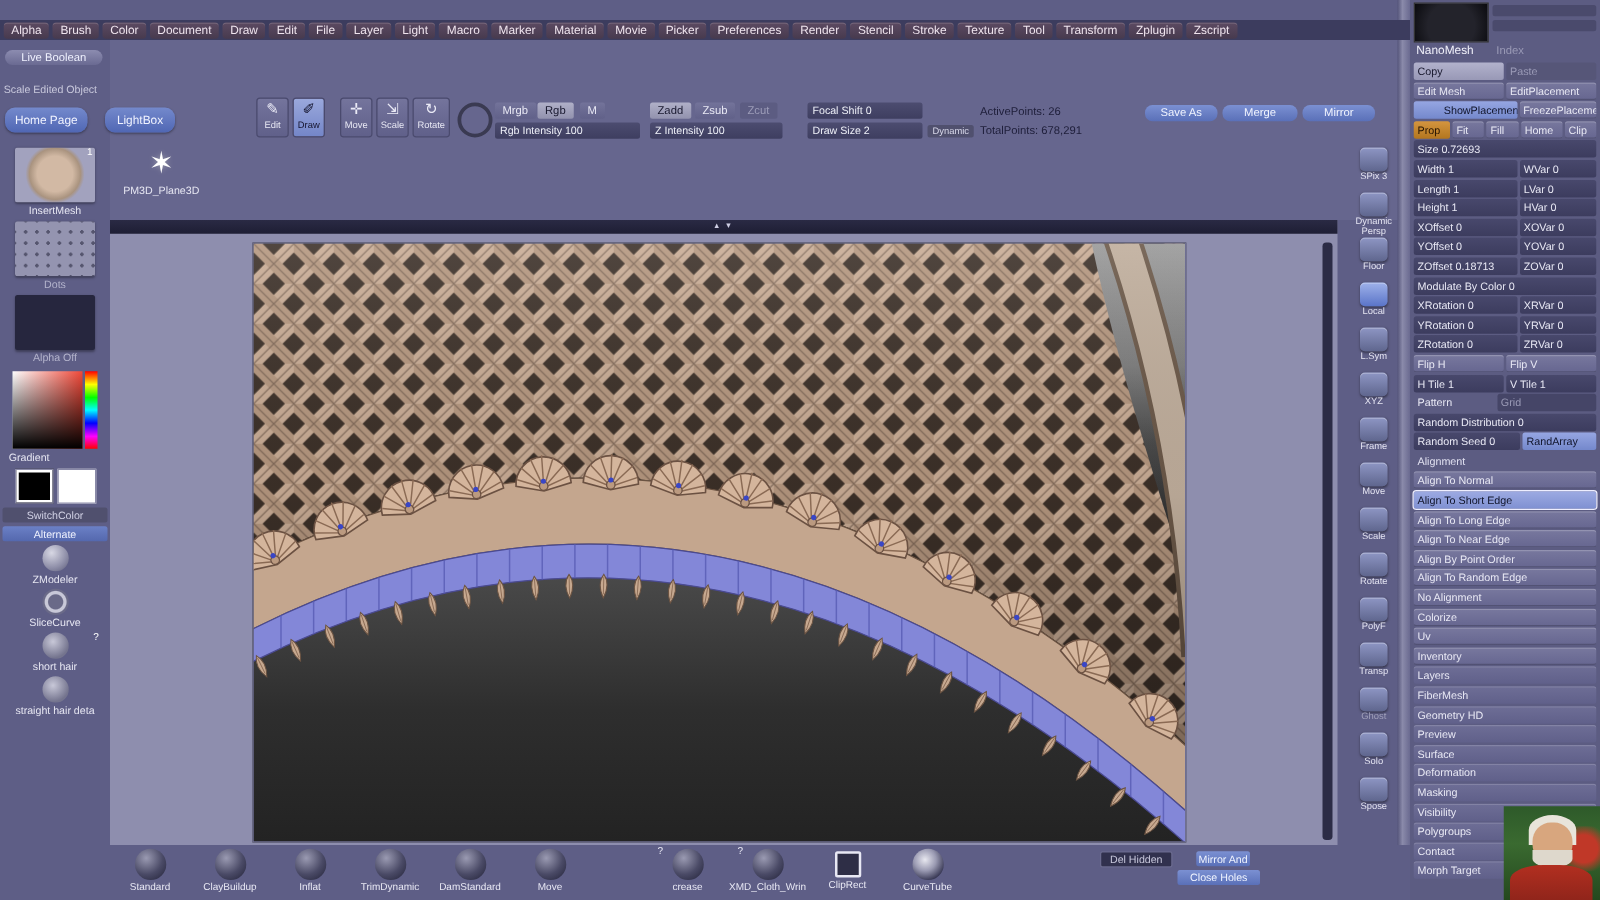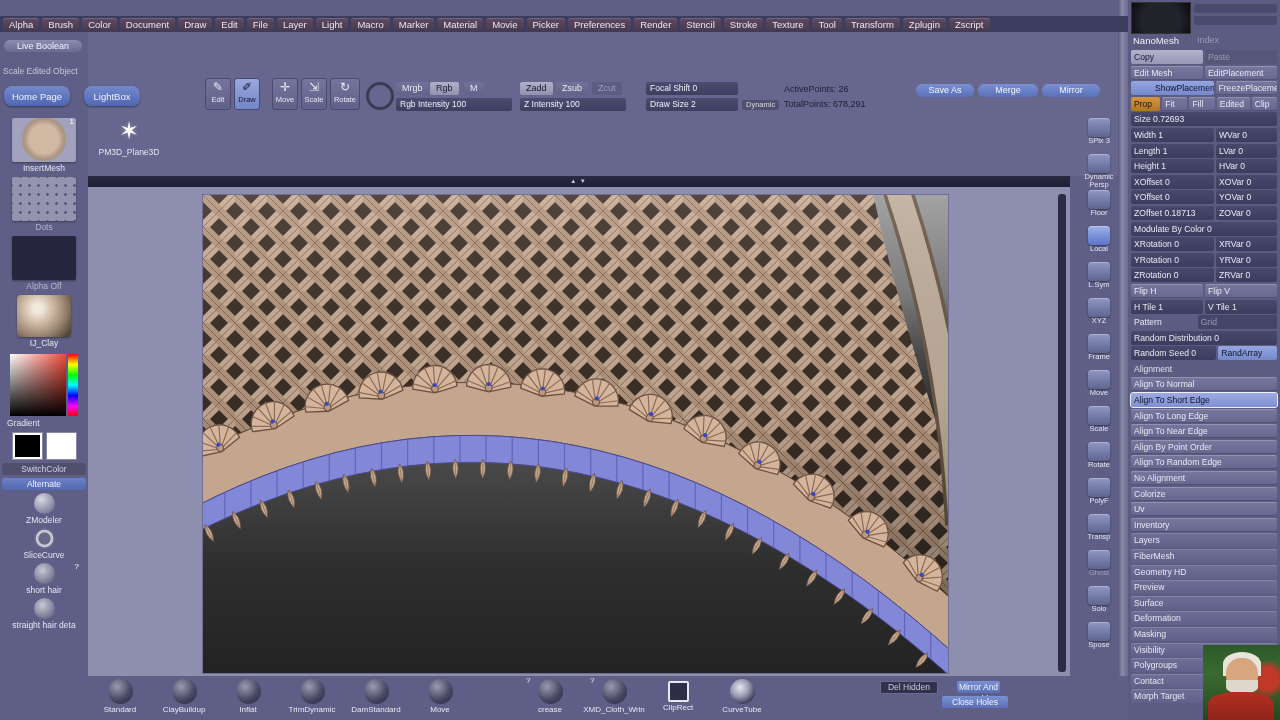--- a/index.html
+++ b/index.html
@@ -194,24 +194,20 @@
         </div>
         <div class="tlabel">InsertMesh</div>
       </div>
       <div class="trayitem">
         <div class="thumb dots"></div>
         <div class="tlabel dimt">Dots</div>
       </div>
       <div class="trayitem">
         <div class="thumb alpha"></div>
         <div class="tlabel dimt">Alpha Off</div>
-      </div>
-      <div class="trayitem">
-        <div class="thumb mat"></div>
-        <div class="tlabel">IJ_Clay</div>
       </div>
       <div class="picker">
         <div class="sv"></div>
         <div class="hue"></div>
       </div>
       <div class="tlabel gl">Gradient</div>
       <div class="swrow">
         <div class="sw black"></div>
         <div class="sw white"></div>
       </div>
@@ -491,21 +487,21 @@
           <div class="tcell btn" style="flex: 1 1 0%;">EditPlacement</div>
         </div>
         <div class="trow">
           <div class="tcell blue" style="flex: 1 1 0%; padding-left: 24px;">ShowPlacement</div>
           <div class="tcell btn" style="flex: 1 1 0%;">FreezePlacement</div>
         </div>
         <div class="trow">
           <div class="tcell orange" style="flex: 1.2 1 0%;">Prop</div>
           <div class="tcell btn" style="flex: 1 1 0%;">Fit</div>
           <div class="tcell btn" style="flex: 1 1 0%;">Fill</div>
-          <div class="tcell btn" style="flex: 1.4 1 0%;">Edited</div>
+          <div class="tcell btn" style="flex: 1.4 1 0%;">Home</div>
           <div class="tcell btn" style="flex: 1 1 0%;">Clip</div>
         </div>
         <div class="trow">
           <div class="tcell slider" style="flex: 1 1 0%;">Size 0.72693</div>
         </div>
         <div class="trow">
           <div class="tcell slider" style="flex: 1.4 1 0%;">Width 1</div>
           <div class="tcell slider" style="flex: 1 1 0%;">WVar 0</div>
         </div>
         <div class="trow">

